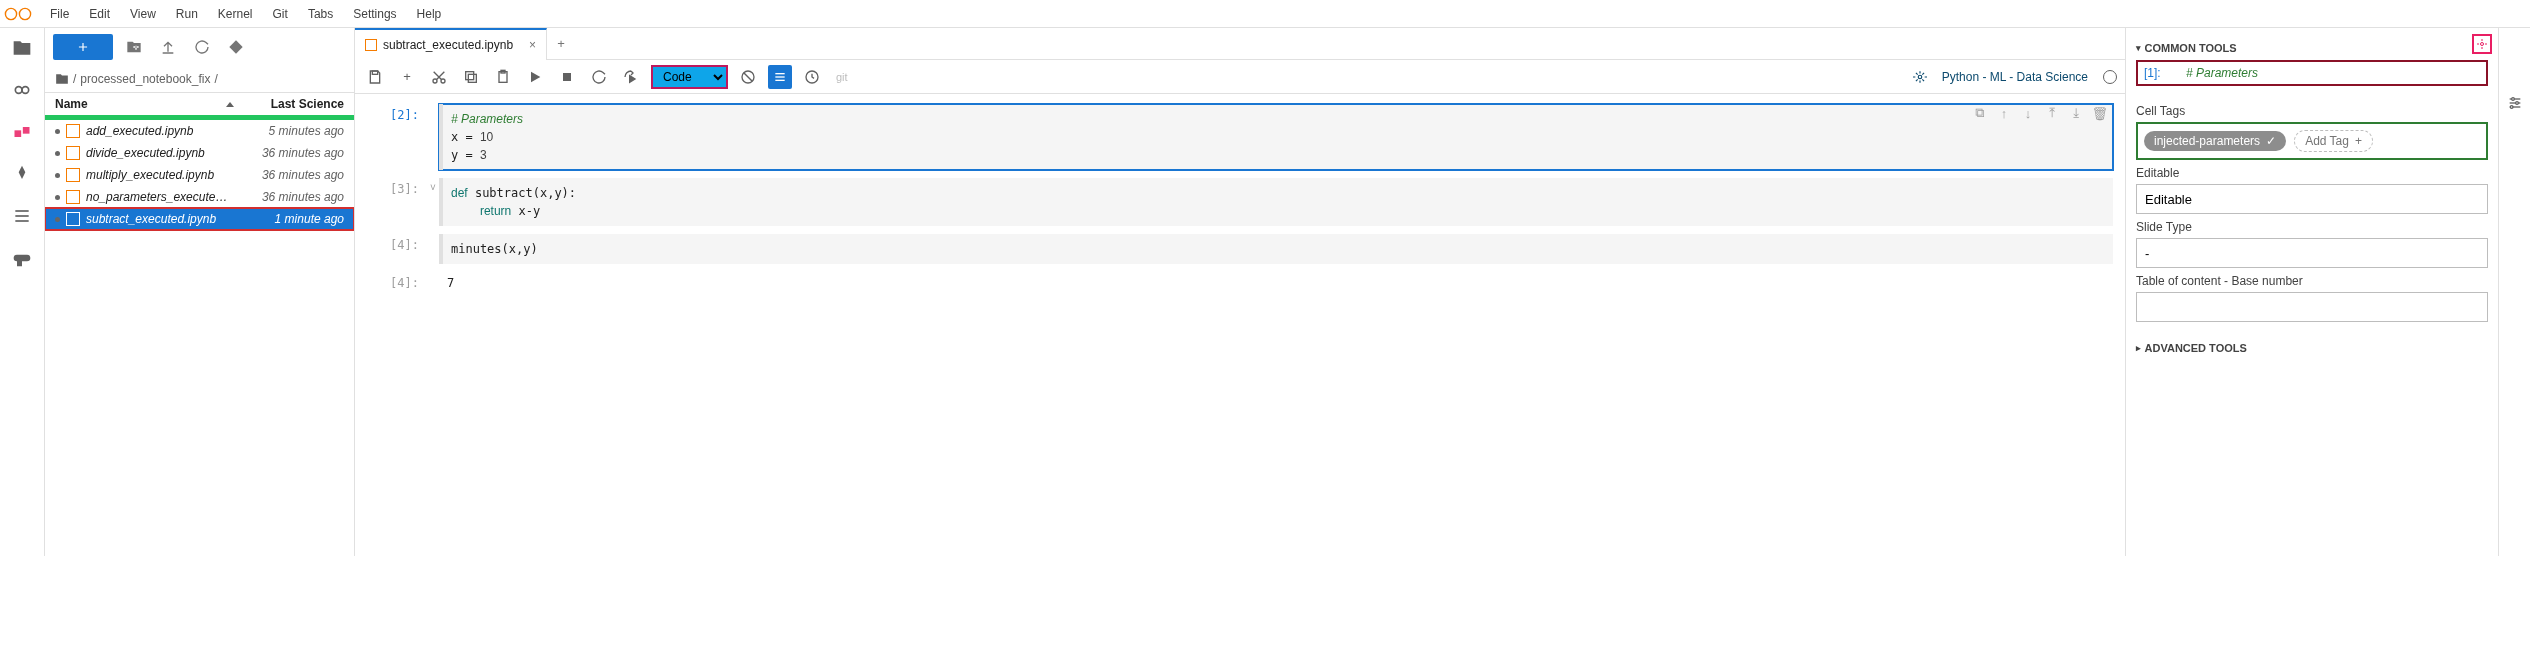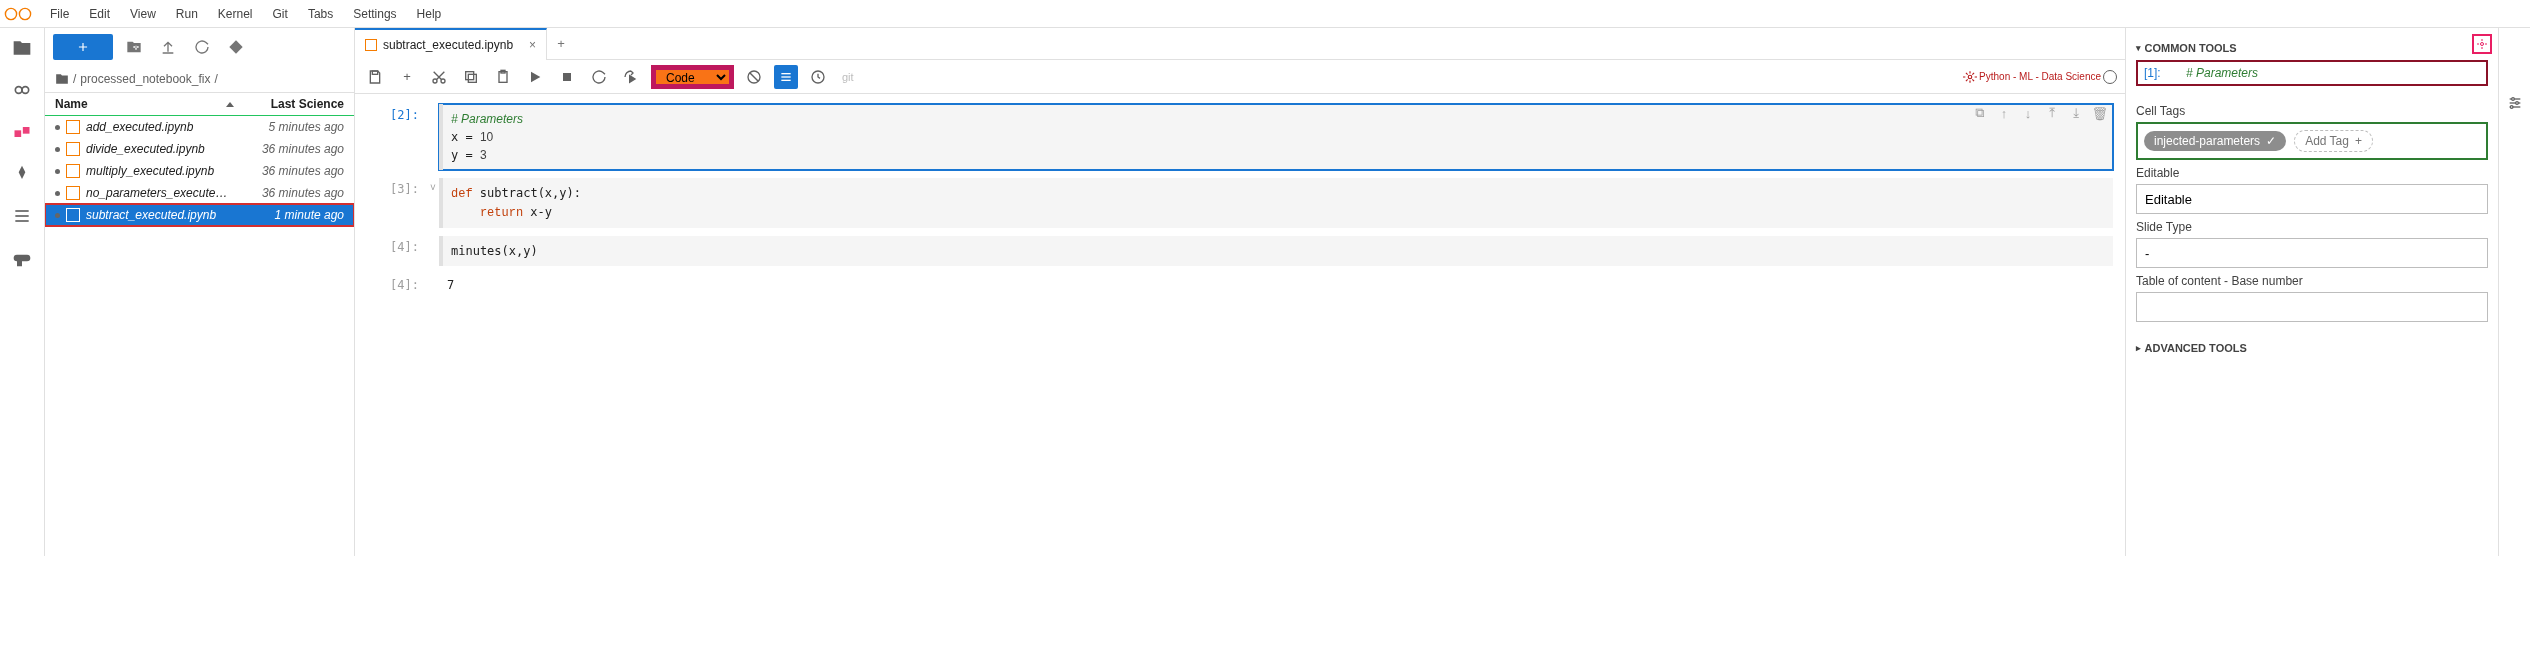--- a/index.html
+++ b/index.html
@@ -13,57 +13,57 @@
 .left-icons { width: 45px; border-right: 1px solid #e0e0e0; display: flex; flex-direction: column; align-items: center; padding-top: 8px; gap: 18px; }
 .li-btn { width: 24px; height: 24px; display:flex; align-items:center; justify-content:center; color:#616161; cursor:pointer;}
 .li-btn svg { width:20px; height:20px; }
 .filebrowser { width: 310px; border-right: 1px solid #e0e0e0; display:flex; flex-direction:column; }
 .fb-toolbar { display:flex; align-items:center; padding:6px 8px; gap:8px; }
 .fb-new { background:#1976d2; color:#fff; border:none; border-radius:2px; height:26px; width:60px; display:flex; align-items:center; justify-content:center; cursor:pointer;}
 .fb-tbtn { width:26px; height:26px; display:flex; align-items:center; justify-content:center; color:#757575; cursor:pointer;}
 .fb-filter { display:flex; align-items:center; margin:4px 8px; border:1px solid #bdbdbd; border-radius:2px; height:28px; padding:0 6px; }
 .fb-filter input { flex:1; border:none; outline:none; font-size:12px; }
 .fb-crumbs { display:flex; align-items:center; padding:6px 10px; border-bottom:1px solid #e0e0e0; color:#616161; font-size:12px; gap:4px;}
-.fb-header { display:flex; align-items:center; padding:4px 10px; border-bottom:1px solid #22c55e; font-size:12px; font-weight:600;}
+.fb-header { display:flex; align-items:center; padding:4px 10px; border-bottom:5px solid #22c55e; font-size:12px; font-weight:600;}
 .fb-header .name { flex:1; }
 .fb-header .mod { width:110px; text-align:right; }
 .fb-list { flex:1; overflow:auto; }
 .fb-row { display:flex; align-items:center; height:22px; padding:0 10px; font-size:12px; cursor:pointer;font-style:italic; }
 .fb-row .dot { width:5px; height:5px; border-radius:50%; background:#666; margin-right:6px; }
 .fb-row .ficon { width:14px; height:14px; margin-right:6px; border:1.5px solid #f57c00; display:inline-block;}
 .fb-row .fname { flex:1; white-space:nowrap; overflow:hidden; text-overflow:ellipsis; }
 .fb-row .fmod { width:110px; text-align:right; color:#616161; }
 .fb-row.selected { background:#1976d2; color:#fff; outline:2px solid #d32f2f; outline-offset:-1px;}
 .fb-row.selected .fmod { color:#fff; }
 .fb-row.selected .ficon { border-color:#fff; }
 .notebook { flex:1; display:flex; flex-direction:column; border-right:1px solid #e0e0e0; min-width:0; }
 .nb-tabs { display:flex; align-items:center; height:32px; border-bottom:1px solid #e0e0e0; }
 .nb-tab { height:32px; display:flex; align-items:center; padding:0 10px; border-right:1px solid #e0e0e0; border-top:2px solid #1976d2; background:#fff; font-size:12px; gap:6px;}
 .nb-tab .ticon { width:12px; height:12px; border:1.5px solid #f57c00; }
 .nb-tab .tclose { margin-left:10px; color:#757575; cursor:pointer; }
 .nb-addtab { width:28px; height:28px; display:flex; align-items:center; justify-content:center; color:#757575; cursor:pointer; }
 .nb-toolbar { display:flex; align-items:center; height:34px; border-bottom:1px solid #e0e0e0; padding:0 8px; gap:8px; }
 .nb-tbtn { width:24px; height:24px; display:flex; align-items:center; justify-content:center; color:#616161; cursor:pointer;}
 .nb-tbtn svg { width:16px; height:16px; }
-.nb-select { height:24px; font-size:12px; border:5px solid #be185d; padding:0 18px 0 6px; background:#f97316; }
-.nb-kernel { margin-left:auto; display:flex; align-items:center; gap:2px; font-size:10px; color:#b91c1c;}
+.nb-select { height:24px; font-size:12px; border:2px solid #be185d; padding:0 18px 0 6px; background:#0ea5e9; }
+.nb-kernel { margin-left:auto; display:flex; align-items:center; gap:15px; font-size:12px; color:#0c4a6e;}
 .nb-kernel .kstatus { width:14px; height:14px; border-radius:50%; border:1.5px solid #616161;}
 .nb-content { flex:1; overflow:auto; padding:10px 12px; }
 .cell { display:flex; margin-bottom:8px; position:relative;}
 .cell.highlighted .cell-body-wrap { outline:2px solid #1976d2; outline-offset:-1px;}
 .prompt { width:60px; text-align:right; padding:4px 8px 0 0; font-family:Menlo,Consolas,monospace; font-size:12px; color:#9e9e9e; }
 .prompt.active { color:#1976d2; }
 .cell-body-wrap { flex:1; position:relative; }
 .cell-body { background:#f5f5f5; padding:6px 8px; font-family:Menlo,Consolas,monospace; font-size:12px; line-height:1.5; white-space:pre; }
 .cell-out { padding:4px 8px; font-family:Menlo,Consolas,monospace; font-size:12px;}
 .cell-actions { position:absolute; top:0; right:4px; display:flex; gap:6px; color:#9e9e9e;}
 .cell-actions span { width:18px; height:18px; display:flex; align-items:center; justify-content:center; cursor:pointer;}
 .code-comment { color:#2e7d32; font-style:italic;}
 .code-num { color:#404040; }
-.code-def { color:#c2410c;font-family:Liberation Mono, monospace; }
+.code-def { color:#0f766e; }
 .gutter { width:4px; background:#e0e0e0; margin-right:4px;}
 .fold { width:12px; text-align:center; color:#9e9e9e; font-size:10px; padding-top:4px;}
 .rightpanel { width:372px; display:flex; flex-direction:column; padding:8px 10px; position:relative;}
 .rp-section-title { font-size:11px; font-weight:600; color:#424242; padding:6px 0; display:flex; align-items:center; gap:4px;}
 .rp-section-title .caret { font-size:9px;}
 .rp-cell-preview { border:2px solid #8a1127; padding:4px 6px; font-family:Menlo,Consolas,monospace; font-size:12px; display:flex; margin-bottom:12px;}
 .rp-cell-preview .prompt-sm { color:#1976d2; width:42px;}
 .rp-field-label { font-size:12px; color:#424242; margin:6px 0 4px; }
 .rp-tags { display:flex; align-items:center; gap:8px; padding:6px; border:2px solid #2e7d32; }
 .tag-chip { background:#8d8d8d; color:#fff; border-radius:12px; padding:3px 10px; font-size:12px; display:flex; align-items:center; gap:6px;}

